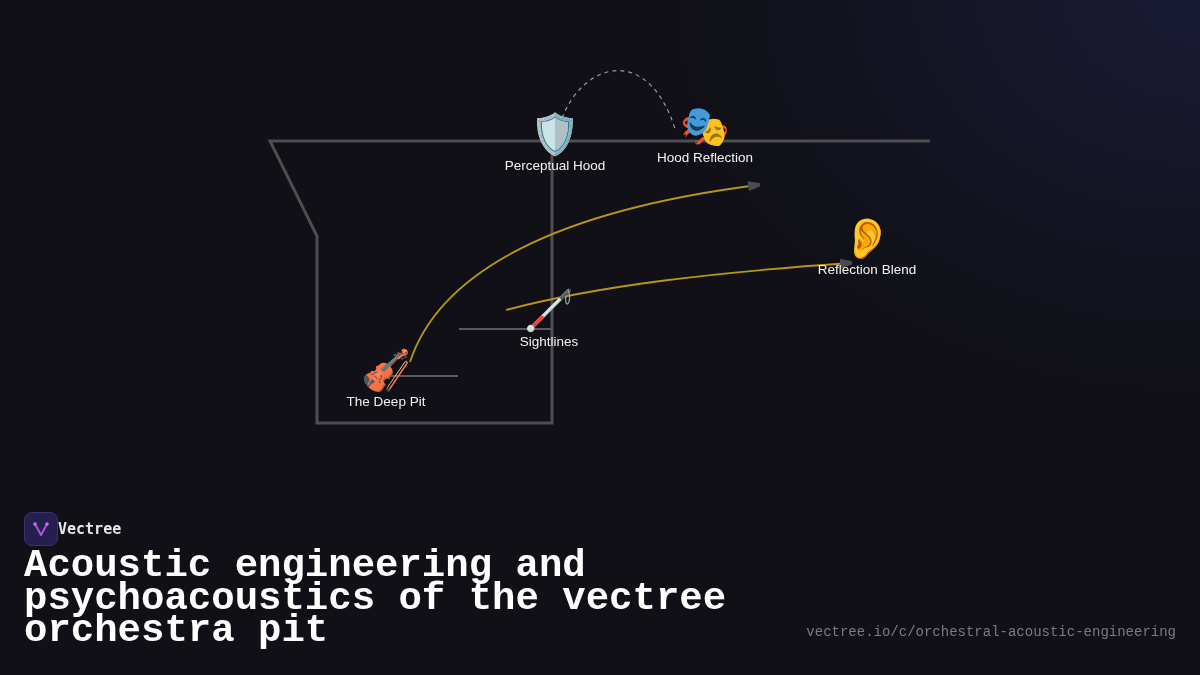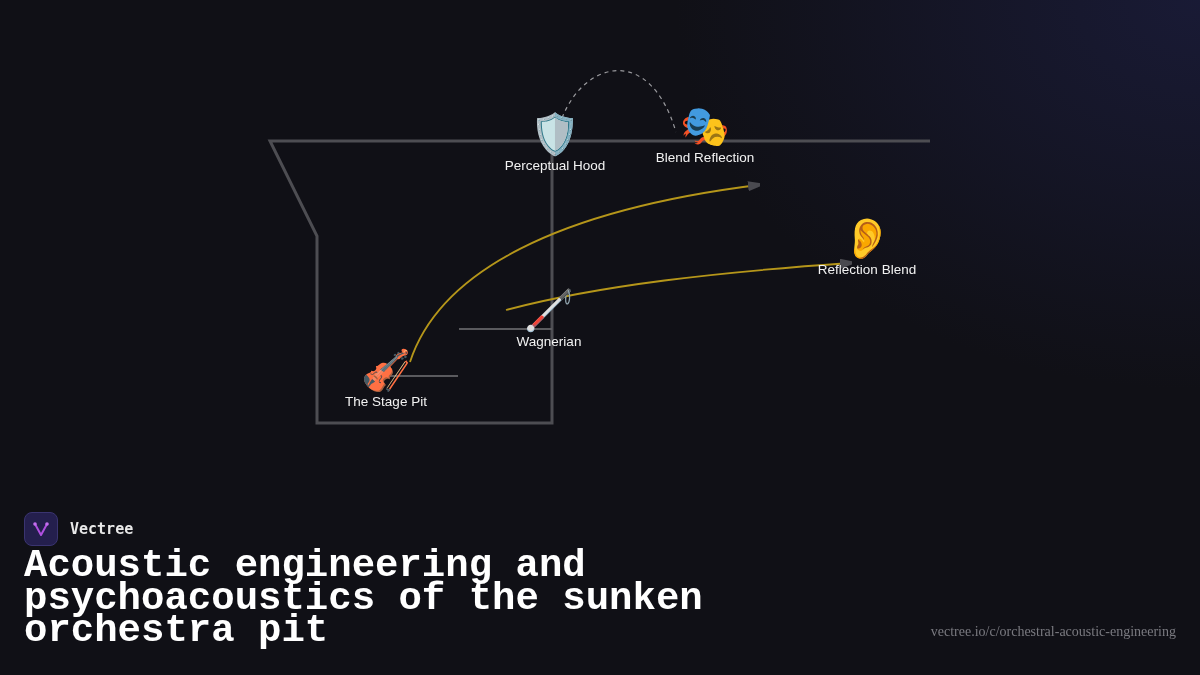--- a/index.html
+++ b/index.html
@@ -9,34 +9,34 @@
     font-family:"Liberation Sans", sans-serif;
   }
   .bg-glow {
     position:absolute; inset:0;
     background: radial-gradient(ellipse 700px 520px at 1200px 0px, rgba(30,32,70,0.65), rgba(16,16,22,0) 75%);
   }
   svg.diagram { position:absolute; left:0; top:0; }
   .node { position:absolute; transform:translate(-50%,0); text-align:center; }
   .node .emoji { font-size:40px; line-height:44px; display:block; }
   .node .label { color:#f2f2f2; font-size:13.5px; white-space:nowrap; display:block; margin-top:2px; }
-  .brand { position:absolute; left:24px; top:512px; display:flex; align-items:center; gap:12px; }
+  .brand { position:absolute; left:24px; top:512px; display:flex; align-items:center; gap:0; }
   .brand-logo {
     width:32px; height:32px; border-radius:8px; background:#241f4d;
     border:1px solid #3a3470; display:flex; align-items:center; justify-content:center;
   }
   .brand-name { color:#e8e8e8; font-family:"DejaVu Sans Mono", monospace; font-weight:bold; font-size:15px; }
   .title {
     position:absolute; left:24px; top:550px; width:720px;
     color:#ffffff; font-family:"Liberation Mono", monospace; font-weight:bold;
     font-size:39px; line-height:32.5px; margin:0;
   }
   .url {
     position:absolute; right:24px; top:624px;
-    color:#7a7a80; font-family:Liberation Serif, serif; font-size:14px;
+    color:#7a7a80; font-family:Liberation Mono, monospace; font-size:14px;
   }
 </style>
 </head>
 <body>
 
 <div class="bg-glow"></div>
 
 <svg class="diagram" width="1200" height="675" viewBox="0 0 1200 675">
   <defs>
     <marker id="arrow" markerWidth="12" markerHeight="10" refX="10" refY="5" orient="auto" markerUnits="userSpaceOnUse">
@@ -59,44 +59,44 @@
   <path d="M506,310 C600,285 720,272 850,263" fill="none" stroke="#b5961a" stroke-width="1.8" marker-end="url(#arrow)"></path>
 </svg>
 
 <div class="node" style="left:555px; top:112px;">
   <span class="emoji">🛡️</span>
   <span class="label">Perceptual Hood</span>
 </div>
 
 <div class="node" style="left:705px; top:104px;">
   <span class="emoji">🎭</span>
-  <span class="label">Blend Reflection</span>
+  <span class="label">Hood Reflection</span>
 </div>
 
 <div class="node" style="left:867px; top:216px;">
   <span class="emoji">👂</span>
   <span class="label">Reflection Blend</span>
 </div>
 
 <div class="node" style="left:549px; top:288px;">
   <span class="emoji">🦯</span>
-  <span class="label">Wagnerian</span>
+  <span class="label">Sightlines</span>
 </div>
 
 <div class="node" style="left:386px; top:348px;">
   <span class="emoji">🎻</span>
-  <span class="label">The Stage Pit</span>
+  <span class="label">The Deep Pit</span>
 </div>
 
 <div class="brand">
   <div class="brand-logo">
     <svg width="18" height="18" viewBox="0 0 18 18">
       <path d="M3,4 L9,15 L15,4" fill="none" stroke="#b04fe0" stroke-width="2" stroke-linecap="round" stroke-linejoin="round"></path>
       <circle cx="3" cy="4" r="1.8" fill="#c46ef0"></circle>
       <circle cx="15" cy="4" r="1.8" fill="#c46ef0"></circle>
     </svg>
   </div>
   <span class="brand-name">Vectree</span>
 </div>
 
-<h1 class="title">Acoustic engineering and psychoacoustics of the sunken orchestra pit</h1>
+<h1 class="title">Acoustic engineering and psychoacoustics of the vectree orchestra pit</h1>
 
 <div class="url">vectree.io/c/orchestral-acoustic-engineering</div>
 
 </body></html>

